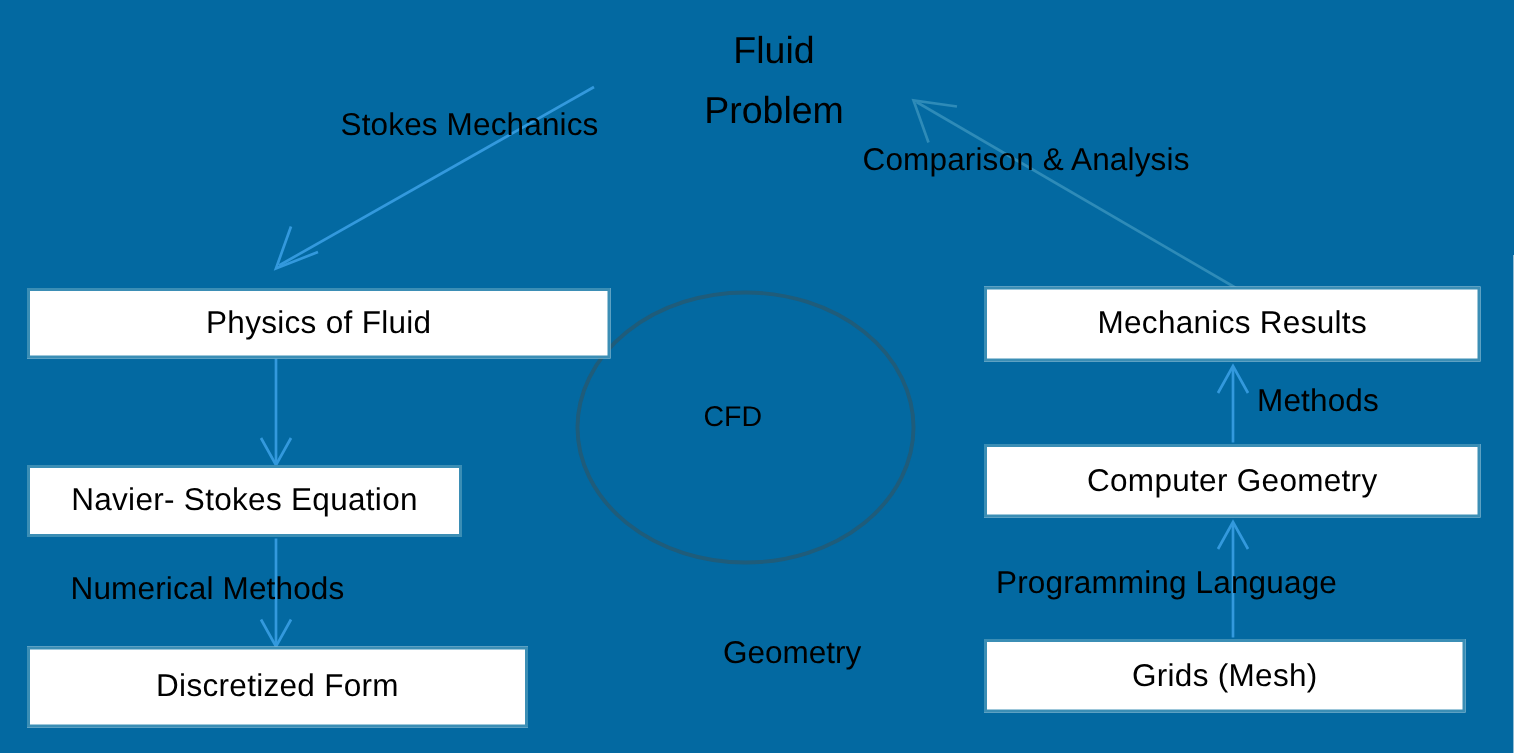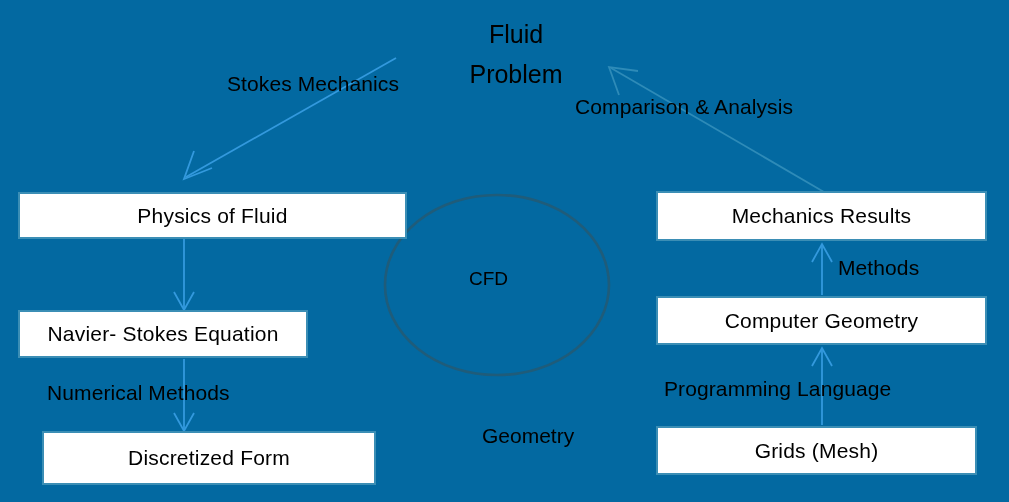--- a/index.html
+++ b/index.html
@@ -115,21 +115,21 @@
 
   <div class="edge-label" style="left:575px; top:95px;">Comparison &amp; Analysis</div>
 
   <div class="node-box" style="left:18px; top:192px; width:389px; height:47px;">Physics of Fluid</div>
 
 
   <div class="node-box" style="left:18px; top:310px; width:290px; height:48px;">Navier- Stokes Equation</div>
 
   <div class="edge-label" style="left:23px; top:381px;margin-left:24px;">Numerical Methods</div>
 
-  <div class="node-box" style="left:18px; top:431px; width:334px; height:54px;margin-left:24px;">Discretized Form</div>
+  <div class="node-box" style="left:18px; top:431px; width:334px; height:54px;">Discretized Form</div>
 
   <div class="ellipse-label" style="left:469px; top:268px;">CFD</div>
 
   <div class="plain-label" style="left:452px; top:424px;margin-left:30px;">Geometry</div>
 
   <div class="node-box" style="left:656px; top:191px; width:331px; height:50px;">Mechanics Results</div>
 
   <div class="edge-label" style="left:838px; top:256px;">Methods</div>
 
   <div class="node-box" style="left:656px; top:296px; width:331px; height:49px;">Computer Geometry</div>

